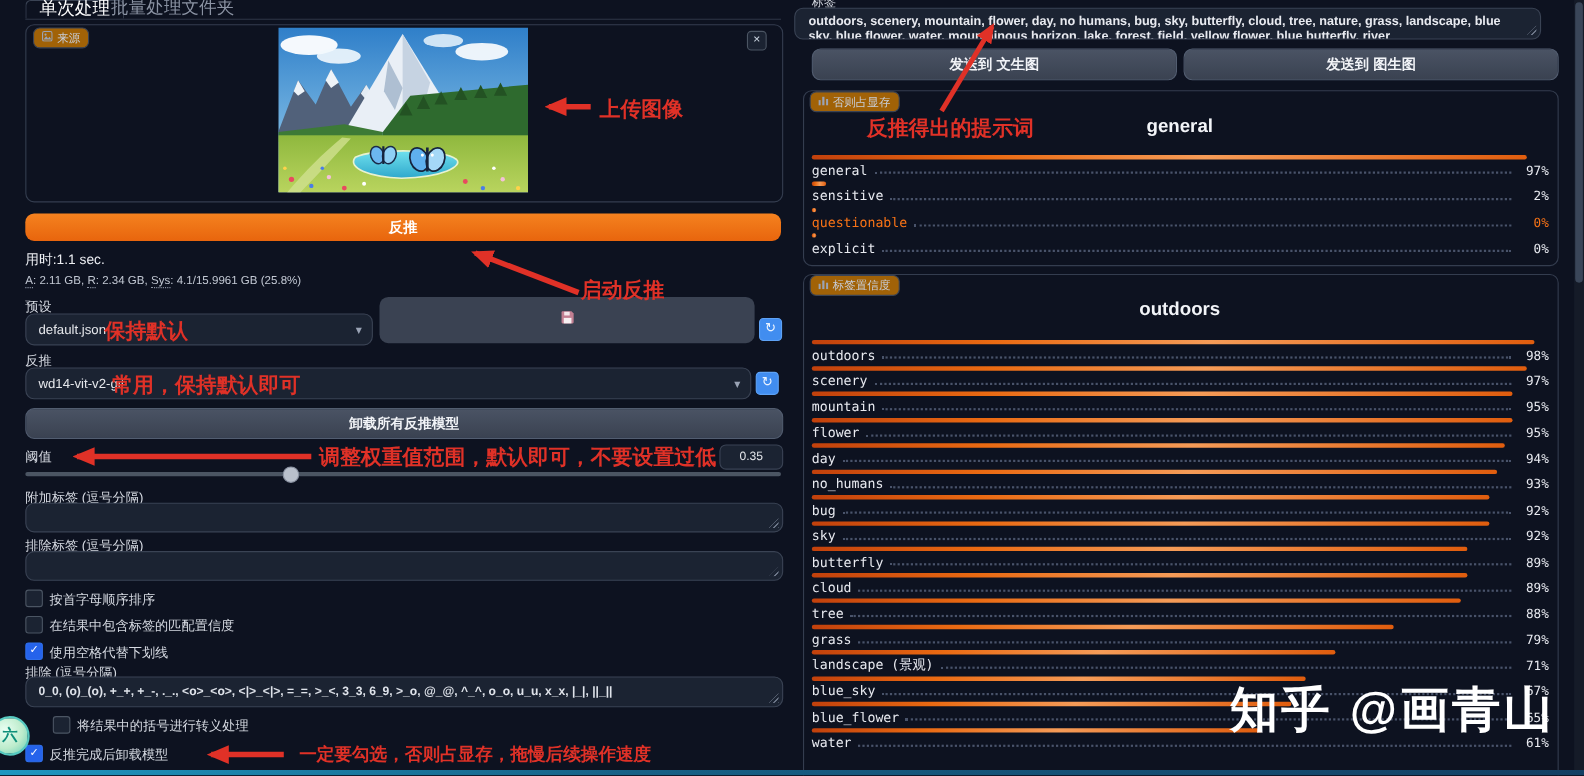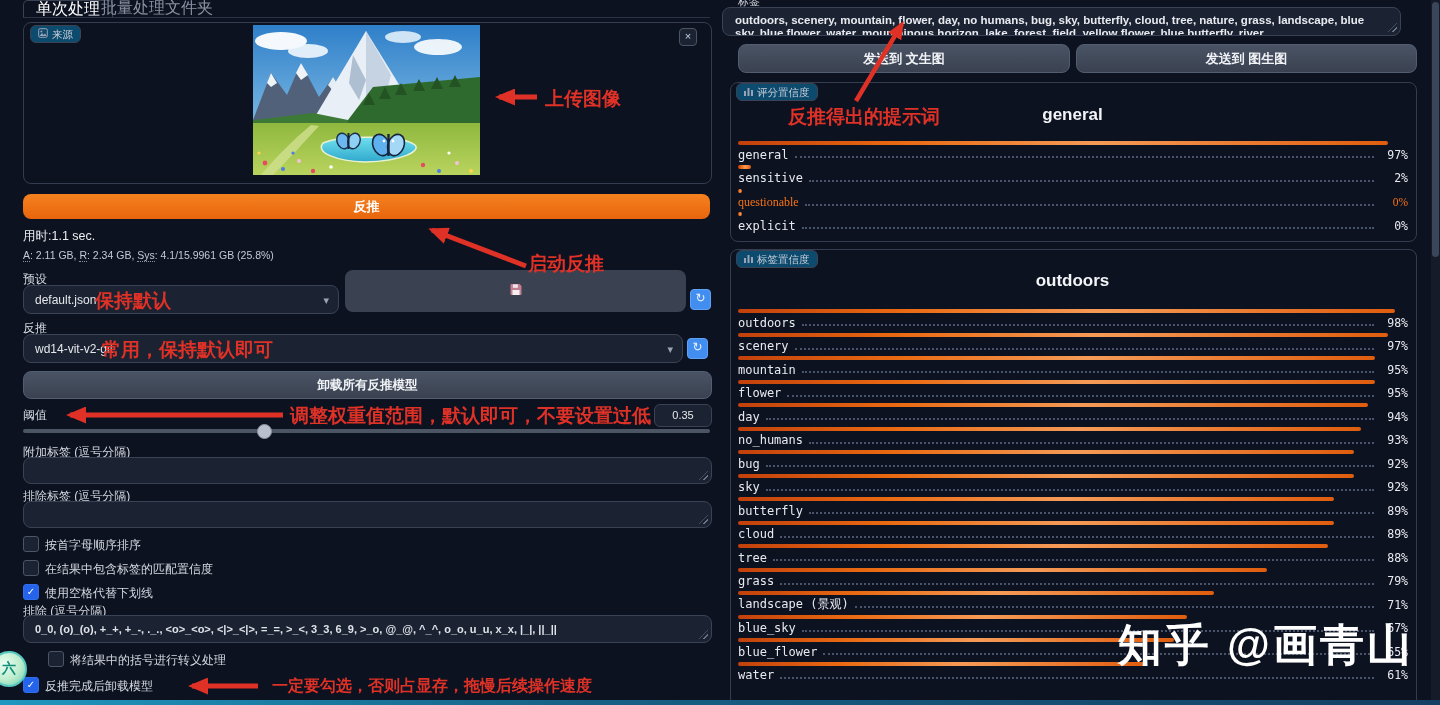--- a/index.html
+++ b/index.html
@@ -3,21 +3,21 @@
 <meta charset="utf-8">
 <style>
   html,body{margin:0;padding:0;background:#0d1220;font-family:"Liberation Sans",sans-serif;}
   #page{position:relative;width:1440px;height:705px;background:#0d1220;overflow:hidden;color:#e5e7eb;}
 
   
   .abs{position:absolute;}
   .lbl{font-size:12px;color:#d6dae2;}
   .panel{position:absolute;border:1px solid #343d4f;border-radius:8px;background:#0d1220;}
   .pill{position:absolute;display:flex;align-items:center;gap:4px;border:1px solid #3a4354;border-radius:6px;
-        background:#0c4a6e;color:#c7cdd8;font-size:10.5px;padding:2px 7px;line-height:12px;}
+        background:#a16207;color:#c7cdd8;font-size:10.5px;padding:2px 7px;line-height:12px;}
   .input-box{position:absolute;background:#1b2332;border:1px solid #3a4354;border-radius:8px;}
   .dd-value{position:absolute;left:11px;top:50%;transform:translateY(-50%);font-size:12px;color:#e5e7eb;}
   .chev{position:absolute;right:9px;top:50%;transform:translateY(-50%);color:#9aa3b5;font-size:11px;}
   .btn-grey{position:absolute;display:flex;align-items:center;justify-content:center;
             background:linear-gradient(180deg,#4a5364,#3a4251);border:1px solid #525d70;border-radius:8px;
             color:#f1f3f7;font-size:13px;font-weight:700;cursor:pointer;}
   .btn-blue{position:absolute;width:19px;height:19px;border-radius:4px;background:#418df0;border:1px solid #5ea2f5;
             color:#eaf3ff;font-size:12px;line-height:17px;text-align:center;cursor:pointer;}
   .red-note{position:absolute;color:#e03127;font-weight:600;white-space:nowrap;z-index:40;}
   .checkbox{position:absolute;width:14px;height:14px;border:1px solid #4b5563;border-radius:3px;background:#1b2332;}
@@ -35,21 +35,21 @@
 
   
   .conf-wrap{position:absolute;width:670px;}
   .conf-row{position:relative;height:20px;}
   .conf-bar{height:4px;border-radius:2px;margin-bottom:3px;min-width:4px;
      background:linear-gradient(90deg,#c2410c 0%,#ea6a12 25%,#f59b57 55%,#e05d0e 100%);}
   .conf-line{display:flex;align-items:center;font-family:"DejaVu Sans Mono",monospace;font-size:12px;color:#e8eaf0;height:13px;}
   .conf-name{white-space:nowrap;}
   .conf-dots{flex:1;border-bottom:2px dotted #49536a;align-self:flex-end;margin:0 6px 3px 6px;height:0;}
   .conf-pct{font-size:11.5px;min-width:28px;text-align:right;}
-  .conf-line.hl .conf-name,.conf-line.hl .conf-pct{color:#f97316;font-family:Liberation Serif, serif;}
+  .conf-line.hl .conf-name,.conf-line.hl .conf-pct{color:#f97316;}
   .chart-title{position:absolute;width:685px;text-align:center;font-weight:700;font-size:17px;color:#f2f4f8;}
 
   
   .u-dot{border-bottom:1px dotted #8b93a3;}
   #watermark{position:absolute;right:26px;top:616px;font-size:44px;font-weight:700;color:#ffffff;letter-spacing:3px;z-index:60;white-space:nowrap;}
   #bottom-strip{position:absolute;left:0;top:700px;width:1440px;height:5px;z-index:70;
      background:linear-gradient(90deg,#1f97c0 0%,#176186 40%,#133f63 100%);}
   #float-badge{position:absolute;left:-9px;top:651px;width:32px;height:32px;border-radius:50%;z-index:60;
      background:radial-gradient(circle at 35% 35%,#eafff3,#bdeccc 55%,#62cdb5 100%);
      border:2px solid #57c9c0;color:#0f8f7a;font-size:14px;font-weight:700;text-align:center;line-height:30px;}
@@ -231,21 +231,21 @@
 
   <div class="panel" style="left:730px;top:82px;width:685px;height:158px;"></div>
   <div class="pill" style="left:736px;top:83px;">
     <span>
       <svg width="9" height="10" viewBox="0 0 9 10">
           <rect x="0" y="5" width="2" height="5" fill="#9aa3b5"></rect>
           <rect x="3.5" y="2" width="2" height="8" fill="#9aa3b5"></rect>
           <rect x="7" y="4" width="2" height="6" fill="#9aa3b5"></rect>
         </svg>
     </span>
-    <span>评分置信度</span>
+    <span>否则占显存</span>
   </div>
   <div class="chart-title" style="left:730px;top:105px;">general</div>
   <div id="rating-rows" class="conf-wrap" style="left:738px;top:141px;">
       <div class="conf-row" style="margin-bottom: 3.8px;">
         <div class="conf-bar" style="width: 97%;"></div>
         <div class="conf-line">
           <span class="conf-name">general</span>
           <span class="conf-dots"></span>
           <span class="conf-pct">97%</span>
         </div>

